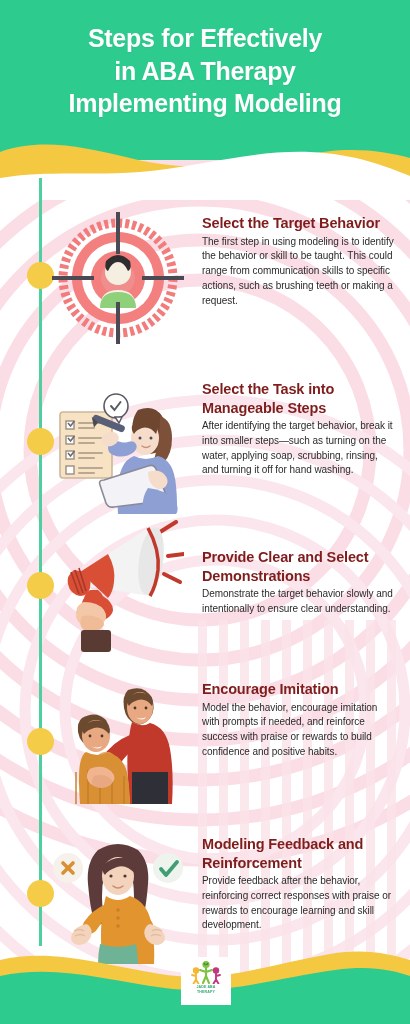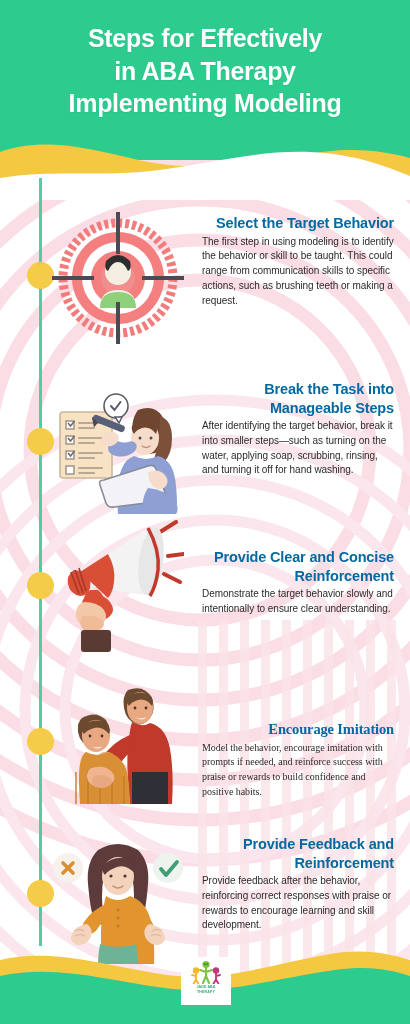--- a/index.html
+++ b/index.html
@@ -77,27 +77,26 @@
     position:absolute;
     left:52px;
     width:132px; height:132px;
   }
   .step-text {
     position:absolute;
     left:202px;
     width:192px;
   }
   .step-title {
-    color:#0369a1;
+    color:#7f1d1d;
     font-size:14.5px;
     font-weight:bold;
     line-height:1.28;
     letter-spacing:-0.15px;
     margin-bottom:2px;
-    text-align:right;
   }
   .step-body {
     color:#2b2b2b;
     font-size:10px;
     line-height:1.48;
     letter-spacing:-0.05px;
   }
 
   
   .footer {
@@ -262,21 +261,21 @@
           <ellipse cx="58" cy="57" rx="9" ry="7" fill="#f6ddcb" transform="rotate(-18 58 57)"></ellipse>
           <rect x="40" y="38" width="34" height="7" rx="3.5" fill="#5a5f78" transform="rotate(22 57 41)"></rect>
           <path d="M38 36 l8 3 l-2 6z" fill="#4a4a55" transform="rotate(22 42 40)"></path>
 
           <path d="M52 98 l44-14 q6-2 8 3 l10 26 q2 5 -4 6 l-48 6 q-6 1 -8-4 l-6-18 q-2-5 4-5z" fill="#f2f2f7" stroke="#8a8a99" stroke-width="1.6"></path>
           <path d="M96 90 q10-4 16 2 q6 6 2 12 q-4 5 -10 2 q-8-4 -8-16z" fill="#f6ddcb"></path>
           <path d="M96 106 q18 2 26 12 q6 8 2 14 l-32 0 q-4-14 4-26z" fill="#8e9fd4"></path>
         </svg>
       </div>
       <div class="step-text" style="top:380px;">
-        <div class="step-title">Break the Task into Manageable Steps</div>
+        <div class="step-title">Select the Task into Manageable Steps</div>
         <div class="step-body">After identifying the target behavior, break it into smaller steps—such as turning on the water, applying soap, scrubbing, rinsing, and turning it off for hand washing.</div>
       </div>
     </div>
 
     <div class="step">
       <div class="step-icon" style="top:520px;">
         <svg viewBox="0 0 132 132" xmlns="http://www.w3.org/2000/svg">
 
           <g stroke="#c0392b" stroke-width="4" stroke-linecap="round">
             <line x1="108" y1="12" x2="124" y2="2"></line>
@@ -299,21 +298,21 @@
           <path d="M46 70 q8 6 6 16 q-2 8 -10 8 q-8-1 -10-9 q-2-10 6-15z" fill="#d94f35"></path>
 
           <path d="M34 76 q16-4 24 6 q6 8 0 14 q-6 6 -16 4 q-10-2 -12-12 q-1-8 4-12z" fill="#d94f35"></path>
           <path d="M32 82 q14 0 20 8 q5 8 -2 14 q-8 6 -18 2 q-9-4 -8-14 q1-8 8-10z" fill="#f3c8a8"></path>
           <path d="M30 96 q12-2 20 4 q4 4 0 8 q-8 6 -18 2 q-6-4 -2-14z" fill="#f0bc98"></path>
 
           <rect x="29" y="110" width="30" height="22" rx="3" fill="#5a3b33"></rect>
         </svg>
       </div>
       <div class="step-text" style="top:548px;">
-        <div class="step-title">Provide Clear and Concise Reinforcement</div>
+        <div class="step-title">Provide Clear and Select Demonstrations</div>
         <div class="step-body">Demonstrate the target behavior slowly and intentionally to ensure clear understanding.</div>
       </div>
     </div>
 
     <div class="step">
       <div class="step-icon" style="top:672px;">
         <svg viewBox="0 0 132 132" xmlns="http://www.w3.org/2000/svg">
 
           <path d="M76 18 q16-6 24 8 q4 12 -2 20 q-6 8 -14 6 q-10-4 -12-16 q-2-12 4-18z" fill="#6b4a2f"></path>
           <ellipse cx="88" cy="36" rx="13" ry="16" fill="#e8a882"></ellipse>
@@ -342,21 +341,21 @@
             <line x1="36" y1="98" x2="36" y2="132"></line>
             <line x1="48" y1="98" x2="48" y2="132"></line>
             <line x1="60" y1="100" x2="60" y2="132"></line>
             <line x1="72" y1="104" x2="72" y2="132"></line>
           </g>
 
           <path d="M40 96 q12-4 20 4 q5 6 0 11 q-8 7 -18 3 q-8-4 -7-11 q1-6 5-7z" fill="#f0b48e"></path>
           <path d="M42 104 q10-3 17 3 q3 4 -2 7 q-8 4 -15 0 q-4-4 0-10z" fill="#e8a882"></path>
         </svg>
       </div>
-      <div class="step-text" style="top:720px;font-family:Liberation Serif, serif;">
+      <div class="step-text" style="top:680px;">
         <div class="step-title">Encourage Imitation</div>
         <div class="step-body">Model the behavior, encourage imitation with prompts if needed, and reinforce success with praise or rewards to build confidence and positive habits.</div>
       </div>
     </div>
 
     <div class="step">
       <div class="step-icon" style="top:832px;">
         
         <svg viewBox="0 0 132 132" xmlns="http://www.w3.org/2000/svg">
           <circle cx="16" cy="36" r="15" fill="#f6f1ea"></circle>
@@ -392,21 +391,21 @@
           <path d="M98 92 q10 2 14 10 q3 7 -3 10 q-8 3 -14-4 q-5-7 -1-13 q2-3 4-3z" fill="#f3d3bb"></path>
           <g stroke="#e0bba1" stroke-width="1.3" fill="none">
             <path d="M22 99 q6-3 10 0"></path>
               <path d="M23 104 q6-3 10 0"></path>
             <path d="M110 99 q-6-3 -10 0"></path>
               <path d="M109 104 q-6-3 -10 0"></path>
           </g>
         </svg>
       </div>
       <div class="step-text" style="top:835px;">
-        <div class="step-title">Provide Feedback and Reinforcement</div>
+        <div class="step-title">Modeling Feedback and Reinforcement</div>
         <div class="step-body">Provide feedback after the behavior, reinforcing correct responses with praise or rewards to encourage learning and skill development.</div>
       </div>
     </div>
 
   </div>
 
   <div class="footer">
     <svg viewBox="0 0 410 90" preserveAspectRatio="none" width="410" height="90" xmlns="http://www.w3.org/2000/svg">
       <path d="M0 26 C 50 14, 100 30, 160 40 C 220 50, 270 30, 330 20 C 365 14, 390 20, 410 26 L410 90 L0 90 Z" fill="#f5c842"></path>
       <path d="M0 42 C 55 30, 105 46, 165 54 C 225 62, 275 44, 335 36 C 370 31, 392 36, 410 42 L410 90 L0 90 Z" fill="#2ecb8f"></path>

